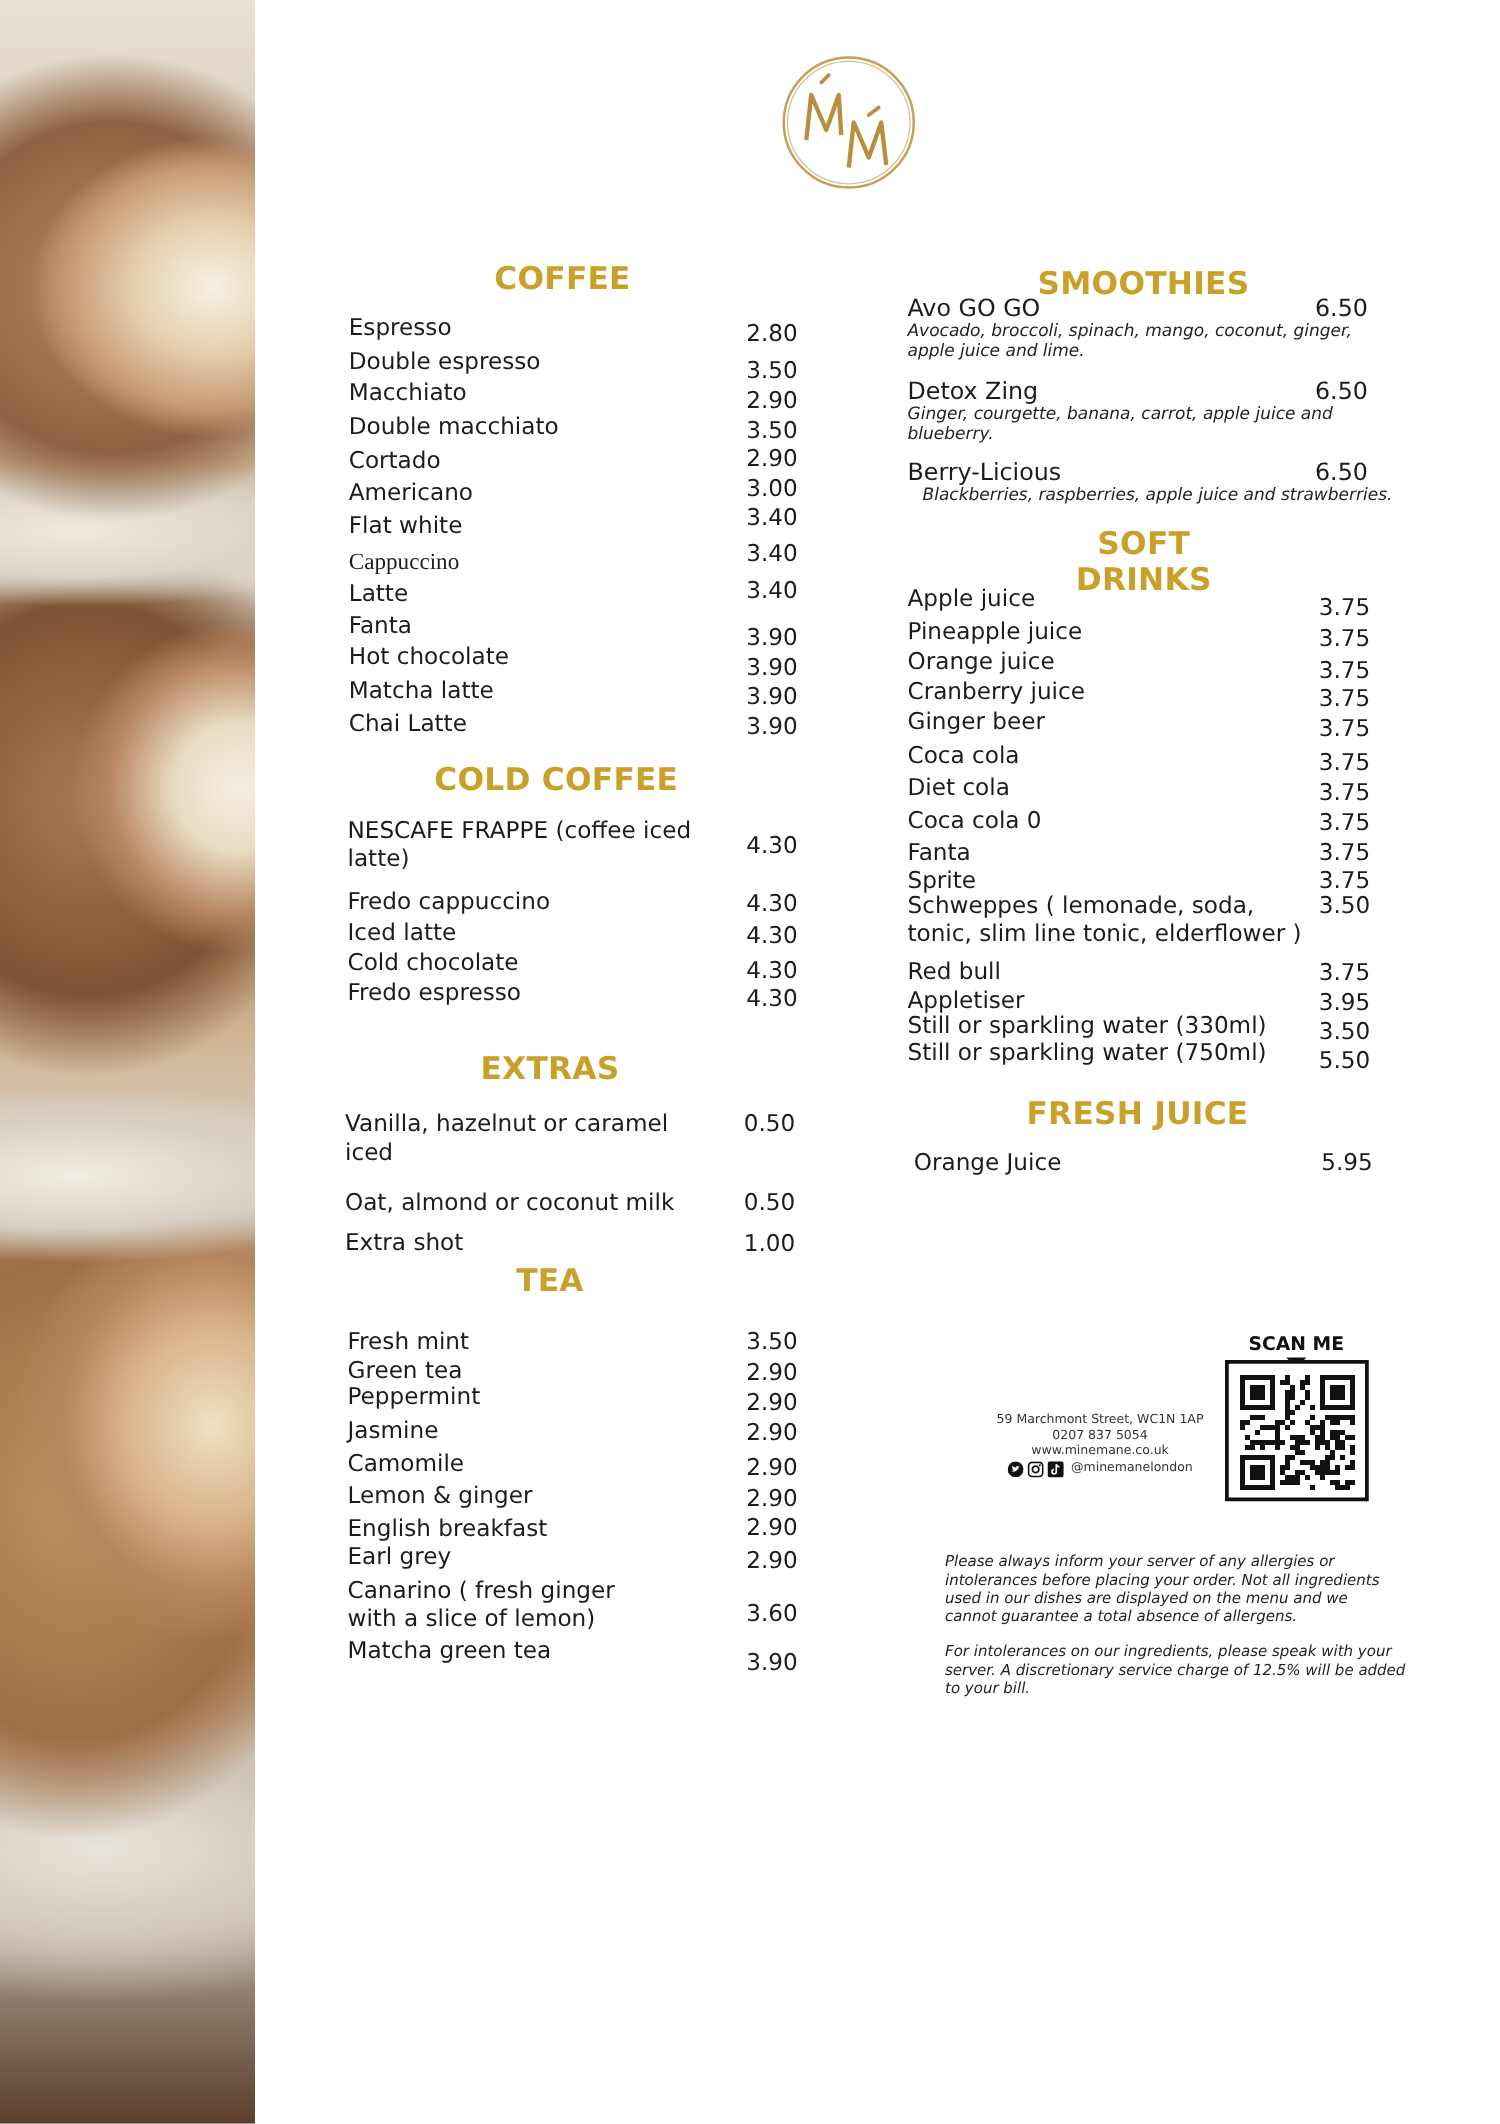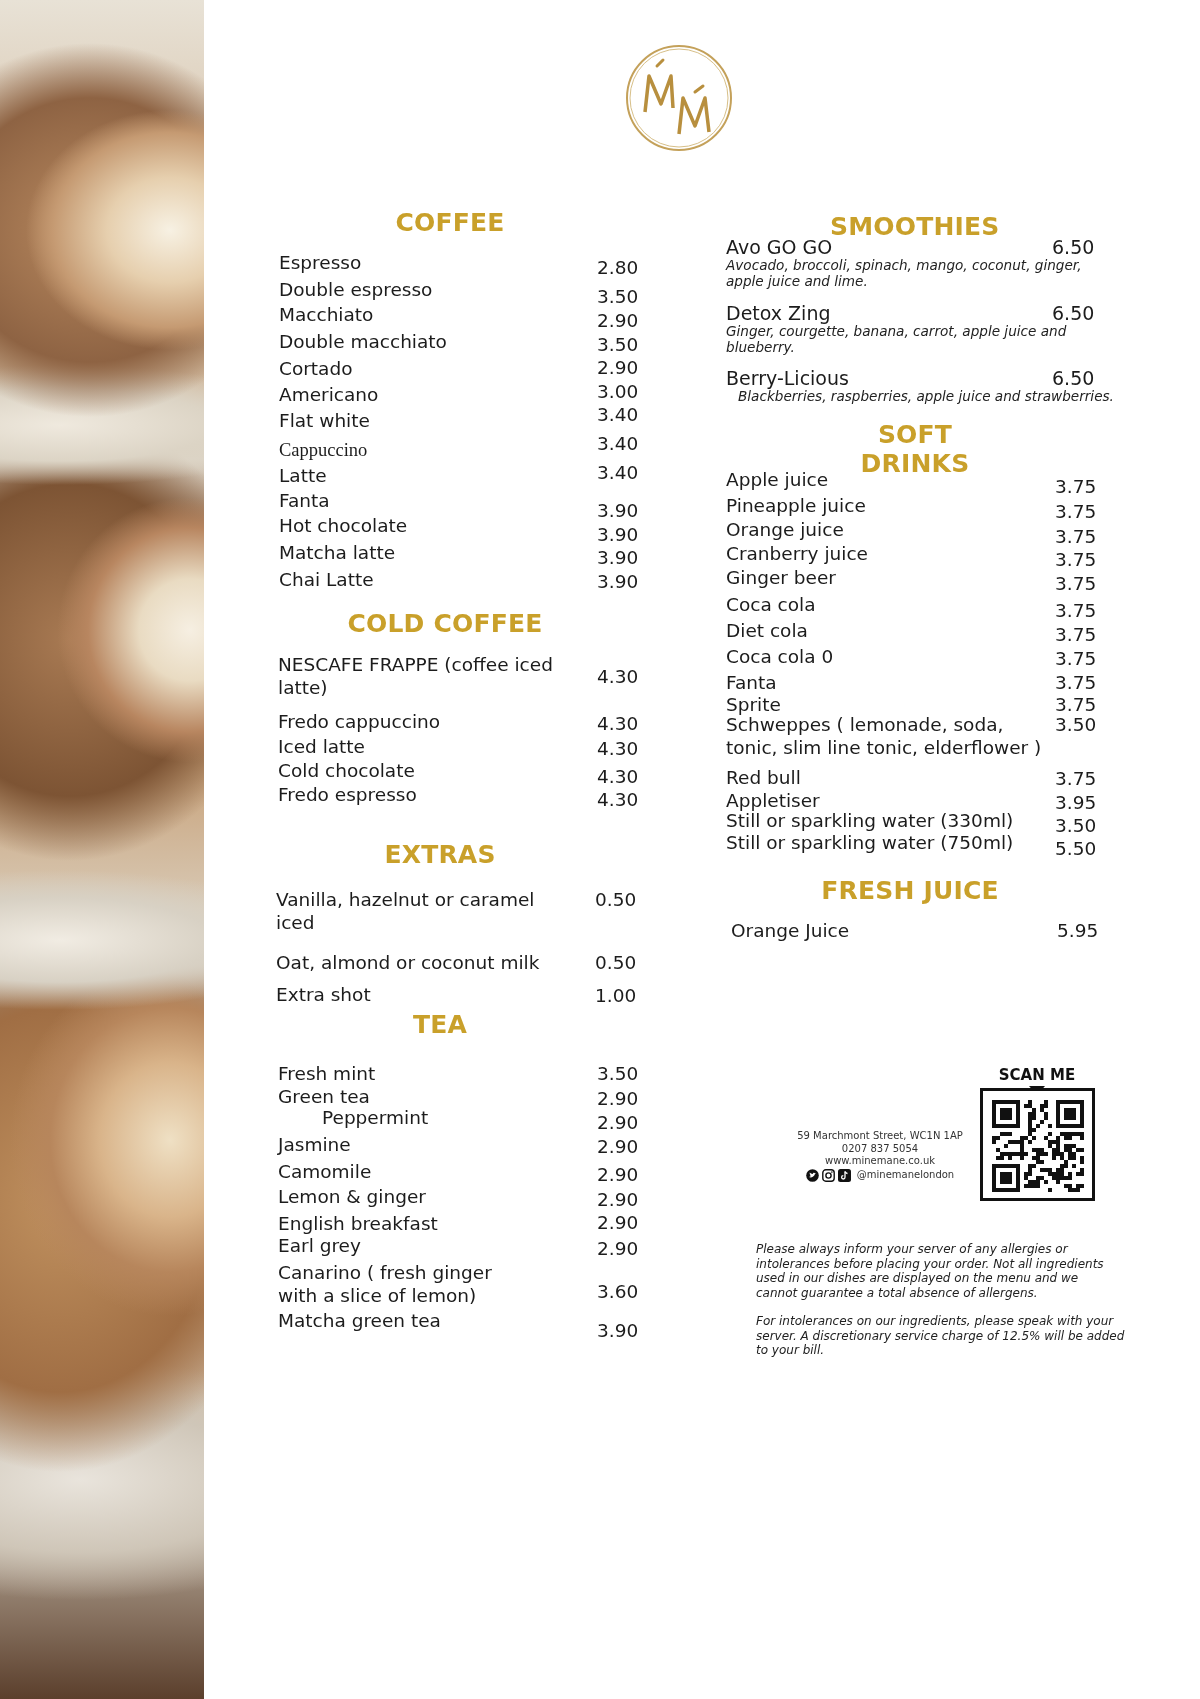--- a/index.html
+++ b/index.html
@@ -171,21 +171,21 @@
     <div class="section-title" style="left:380px;top:1010px;width:120px;">TEA</div>
     <div class="item" style="left:0;top:0;">
       <div class="item-name" style="left:278px;top:1063px;white-space:nowrap;">Fresh mint</div>
       <div class="item-price" style="left:597px;top:1063px;">3.50</div>
     </div>
     <div class="item" style="left:0;top:0;">
       <div class="item-name" style="left:278px;top:1086px;white-space:nowrap;">Green tea</div>
       <div class="item-price" style="left:597px;top:1088px;">2.90</div>
     </div>
     <div class="item" style="left:0;top:0;">
-      <div class="item-name" style="left:278px;top:1107px;white-space:nowrap;margin-left:44px;">Peppermint</div>
+      <div class="item-name" style="left:278px;top:1107px;white-space:nowrap;">Peppermint</div>
       <div class="item-price" style="left:597px;top:1112px;">2.90</div>
     </div>
     <div class="item" style="left:0;top:0;">
       <div class="item-name" style="left:278px;top:1134px;white-space:nowrap;">Jasmine</div>
       <div class="item-price" style="left:597px;top:1136px;">2.90</div>
     </div>
     <div class="item" style="left:0;top:0;">
       <div class="item-name" style="left:278px;top:1161px;white-space:nowrap;">Camomile</div>
       <div class="item-price" style="left:597px;top:1164px;">2.90</div>
     </div>

